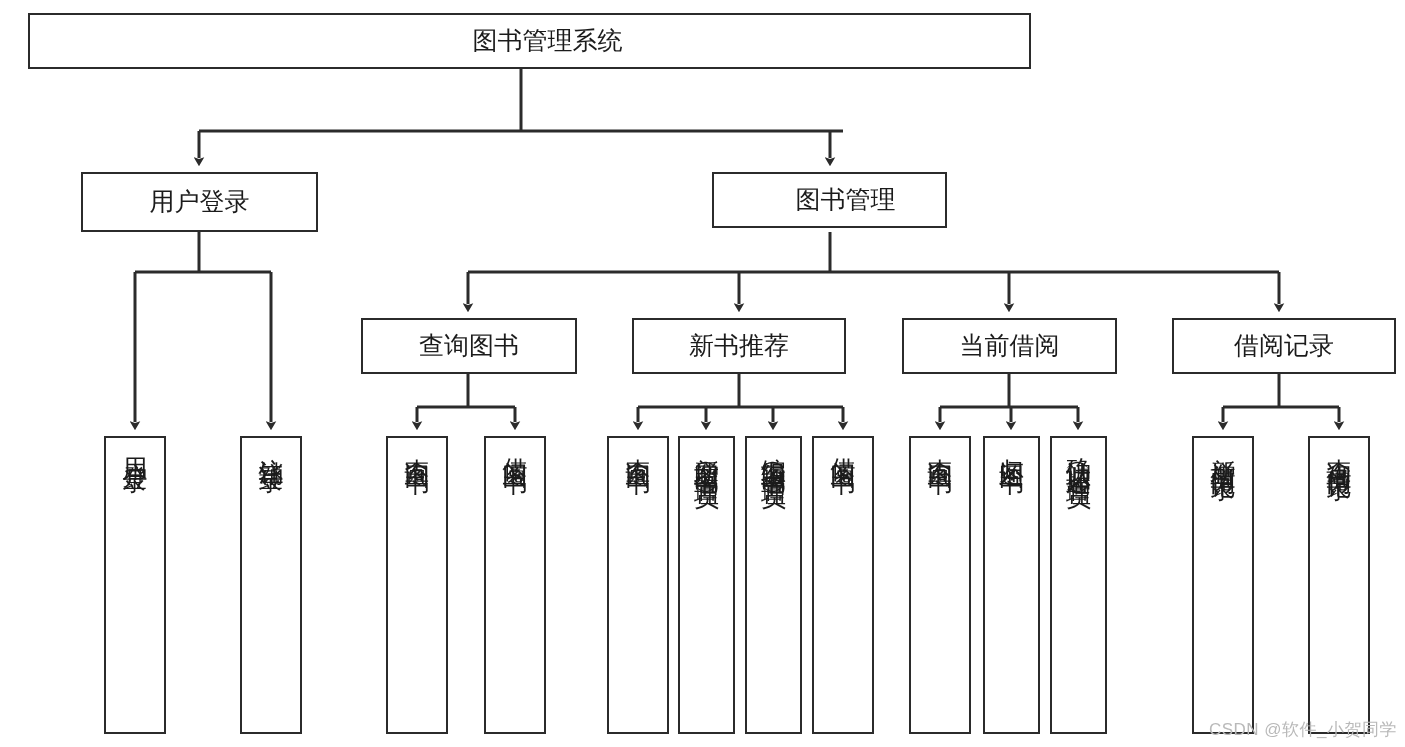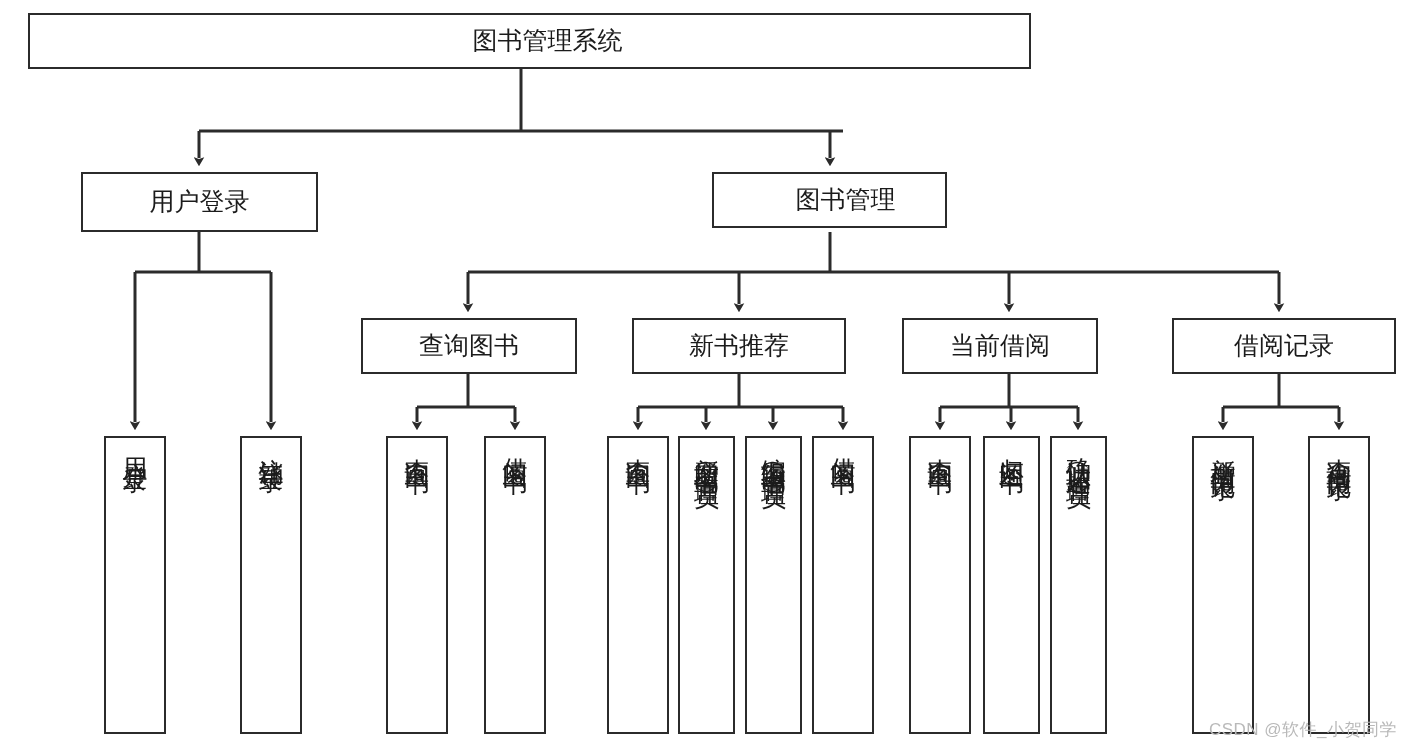--- a/index.html
+++ b/index.html
@@ -138,21 +138,21 @@
   <div class="node horizontal" style="left:712px; top:172px; width:235px; height:56px;padding-left:32px;">
     <span class="label">图书管理</span>
   </div>
 
   <div class="node horizontal" style="left:361px; top:318px; width:216px; height:56px;">
     <span class="label">查询图书</span>
   </div>
   <div class="node horizontal" style="left:632px; top:318px; width:214px; height:56px;">
     <span class="label">新书推荐</span>
   </div>
-  <div class="node horizontal" style="left:902px; top:318px; width:196px; height:56px;">
+  <div class="node horizontal" style="left:902px; top:318px; width:215px; height:56px;">
     <span class="label">当前借阅</span>
   </div>
   <div class="node horizontal" style="left:1172px; top:318px; width:224px; height:56px;">
     <span class="label">借阅记录</span>
   </div>
 
   <div class="node vertical" style="left:104px; top:436px; width:62px; height:298px;">
     <span class="label">用户登录</span>
   </div>
   <div class="node vertical" style="left:240px; top:436px; width:62px; height:298px;">

